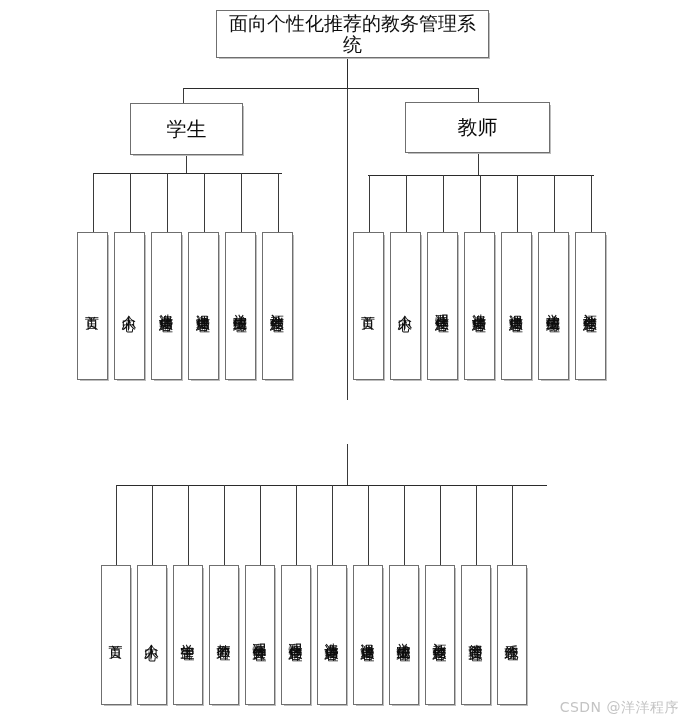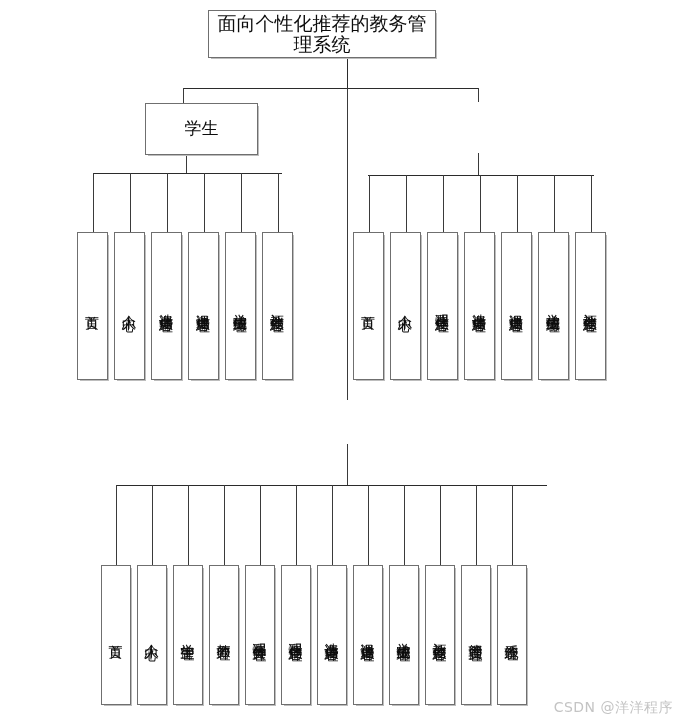--- a/index.html
+++ b/index.html
@@ -31,22 +31,21 @@
     z-index: 3;
   }
   .node.shadow {
     box-shadow: 2px 2px 0 -1px #bdbdbd;
   }
   .root-node {
     font-size: 19px;
     padding: 2px 6px;
   }
   .role-node {
-    font-size: 17px;
-    margin-left: 15px;
+    font-size: 20px;
   }
   .leaf-node {
     writing-mode: vertical-rl;
     text-orientation: upright;
     font-size: 14px;
     letter-spacing: 1px;
     padding: 6px 0;
     line-height: 1.0;
   }
   .leaf-node .leaf-label {
@@ -57,47 +56,48 @@
   .conn {
     position: absolute;
     background: #3a3a3a;
     z-index: 1;
   }
   .conn.h { height: 1px; }
   .conn.v { width: 1px; }
   .conn.thick { background: #2b2b2b; }
   .watermark {
     position: absolute;
-    right: 6px;
+    right: 0;
     bottom: 6px;
     font-size: 14px;
     color: #c4c4c4;
     letter-spacing: 0.5px;
     z-index: 5;
     white-space: nowrap;
   }
 </style>
 </head>
 <body>
 
 <div id="canvas">
 
-  <div class="node root-node shadow" style="left:208px; top:10px; width:228px; height:48px;">面向个性化推荐的教务管理系统</div>
+  <div class="node root-node shadow" style="left:216px; top:10px; width:273px; height:48px;">面向个性化推荐的教务管理系统</div>
 
   <div class="conn v thick" style="left:347px; top:58px; height:30px;"></div>
 
   <div class="conn h thick" style="left:183px; top:88px; width:296px;"></div>
 
   <div class="conn v" style="left:183px; top:88px; height:15px;"></div>
   <div class="conn v" style="left:478px; top:88px; height:14px;"></div>
 
   <div class="conn v" style="left:347px; top:88px; height:312px;"></div>
 
   <div class="node role-node shadow" style="left:130px; top:103px; width:113px; height:52px;">学生</div>
 
+  <div class="node role-node shadow" style="left:405px; top:102px; width:145px; height:51px;">教师</div>
 
 
   <div class="conn v" style="left:186px; top:155px; height:18px;"></div>
   <div class="conn h thick" style="left:93px; top:173px; width:189px;"></div>
   <div id="student-drops">
       <div class="conn v" style="left: 93px; top: 173px; height: 59px;"></div>
       <div class="conn v" style="left: 130px; top: 173px; height: 59px;"></div>
       <div class="conn v" style="left: 167px; top: 173px; height: 59px;"></div>
       <div class="conn v" style="left: 204px; top: 173px; height: 59px;"></div>
       <div class="conn v" style="left: 241px; top: 173px; height: 59px;"></div>

